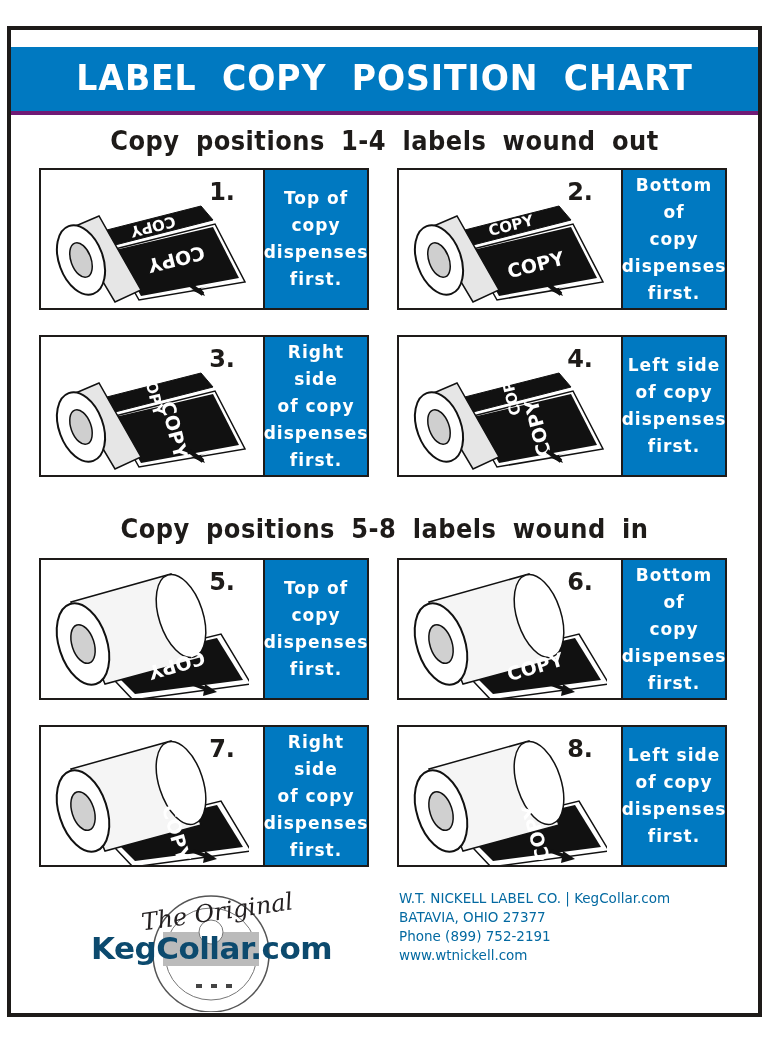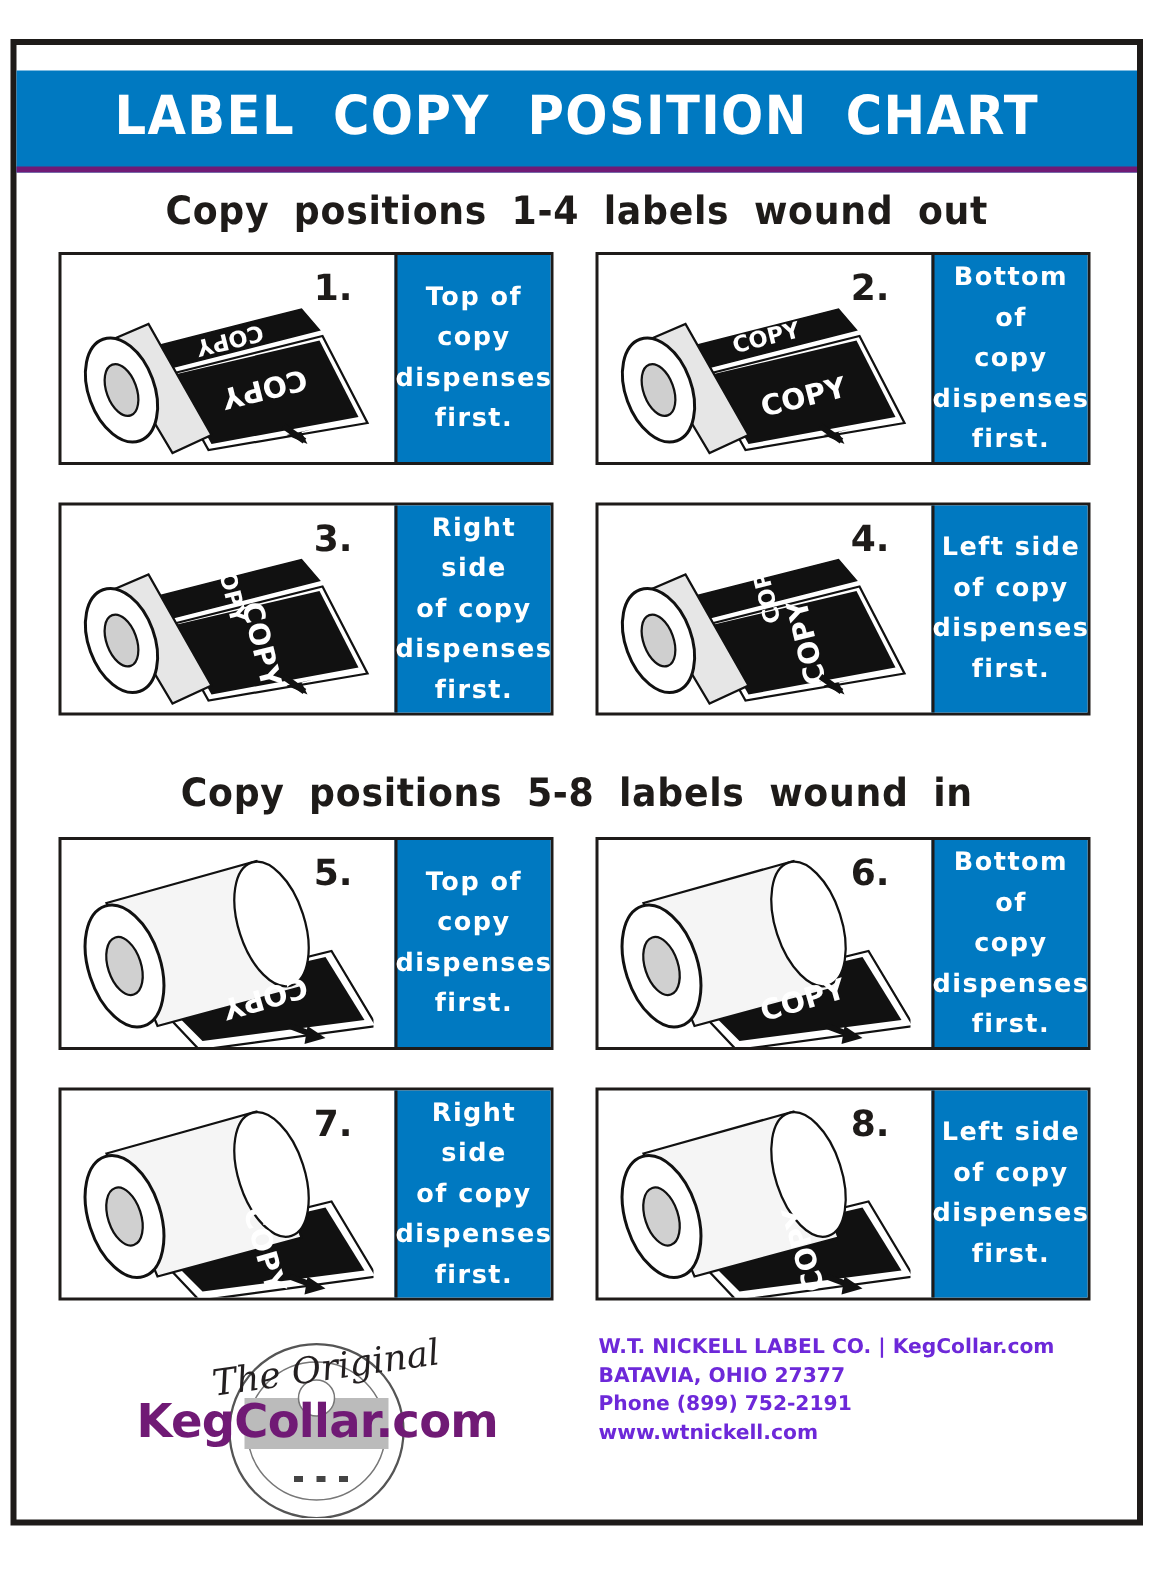--- a/index.html
+++ b/index.html
@@ -20,25 +20,25 @@
   .card .illus { position:absolute; left:0; top:0; width:208px; height:138px; }
   .card .num { position:absolute; right:132px; top:8px; font-weight:bold; font-size:24px;
           color:#1e1b19; }
   .card .panel { position:absolute; right:0; top:0; width:104px; height:138px;
           background:#0079c1; border-left:2px solid #1e1b19; box-sizing:border-box;
           display:flex; flex-direction:column; justify-content:center; align-items:center; }
   .card .panel span { display:block; color:#fff; font-weight:bold; font-size:17px;
           line-height:27px; letter-spacing:1px; text-align:center; }
   .footer-logo { position:absolute; left:80px; top:862px; width:250px; height:120px; }
   .logo-text { position:absolute; left:0; top:38px; font-weight:bold; font-size:31px;
-          color:#701a75; letter-spacing:-0.5px; }
+          color:#0c4a6e; letter-spacing:-0.5px; }
   .logo-script { position:absolute; left:50px; top:6px; font-family:"DejaVu Serif", serif;
           font-style:italic; font-size:24px; color:#231f20; transform:rotate(-8deg); }
-  .footer-info { position:absolute; left:388px; top:859px; font-weight:bold; font-size:13.5px;
-          line-height:19px; color:#6d28d9; }
+  .footer-info { position:absolute; left:388px; top:859px; font-weight:normal; font-size:13.5px;
+          line-height:19px; color:#0369a1; }
   .footer-info div { white-space:nowrap; }
 </style>
 </head>
 <body>
 
 <div class="frame">
   <div class="header">
     <div class="header-title">LABEL COPY POSITION CHART</div>
   </div>
 

